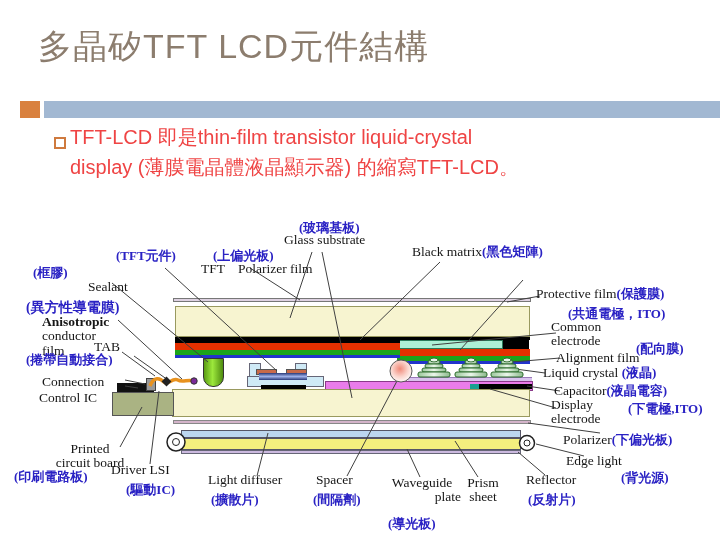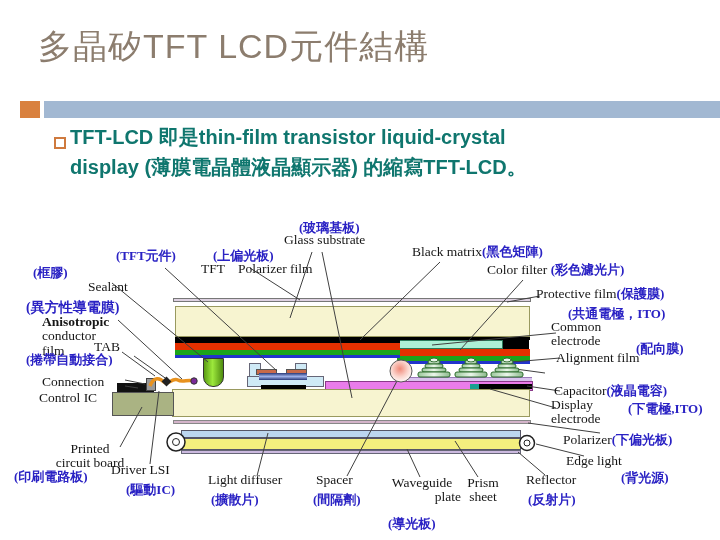--- a/index.html
+++ b/index.html
@@ -5,21 +5,21 @@
   html,body{margin:0;padding:0;background:#888;}
   #slide{position:relative;width:720px;height:540px;background:#ffffff;overflow:hidden;
          font-family:"Liberation Sans",sans-serif;}
   
   #title{position:absolute;left:38px;top:24px;font-size:34px;font-weight:400;
          color:#8c7d6e;letter-spacing:1px;white-space:nowrap;}
   #accent-orange{position:absolute;left:20px;top:101px;width:20px;height:17px;background:#d9813f;}
   #accent-bar{position:absolute;left:44px;top:101px;width:676px;height:17px;background:#a2b8d2;}
   #bullet-sq{position:absolute;left:54px;top:137px;width:8px;height:8px;
              border:2px solid #cf7a3e;background:#fff;}
-  .body-line{position:absolute;left:70px;font-size:20px;font-weight:bold;color:#0f766e;
+  .body-line{position:absolute;left:70px;font-size:20px;font-weight:normal;color:#ef4444;
              white-space:nowrap;}
   
   .shp{position:absolute;box-sizing:border-box;}
   
   .lbl{position:absolute;font-family:"Liberation Serif",serif;font-size:13.5px;color:#161616;
        white-space:nowrap;line-height:1.06;}
   .zh,.zh-lbl{font-family:"Liberation Serif",serif;font-weight:bold;color:#2a22c4;font-size:13px;}
   .zh-lbl{position:absolute;white-space:nowrap;line-height:1.06;}
   .ctr{text-align:center;}
   svg.overlay{position:absolute;left:0;top:0;width:720px;height:540px;pointer-events:none;}
@@ -150,21 +150,20 @@
       <path d="M150,386 C154,376 160,378 164,382 C168,386 172,377 178,380 C182,383 188,379 193,381" stroke="#e8921f" stroke-width="3.5" fill="none"></path>
       <rect x="163" y="378" width="7" height="7" transform="rotate(45 166.5 381.5)" fill="#222"></rect>
       <circle cx="194" cy="381" r="3.2" fill="#7a2a9a" stroke="#333"></circle>
     </g>
   </svg>
 
   <div class="zh-lbl" style="left:299px;top:221px;">(玻璃基板)</div>
   <div class="lbl" style="left:284px;top:233px;">Glass substrate</div>
 
   <div class="lbl" style="left:412px;top:245px;"><span>Black matrix</span><span class="zh">(黑色矩陣)</span></div>
-  <div class="lbl" style="left:487px;top:263px;"><span>Color filter</span> <span class="zh">(彩色濾光片)</span></div>
 
   <div class="zh-lbl" style="left:116px;top:249px;">(TFT元件)</div>
   <div class="lbl" style="left:201px;top:262px;">TFT</div>
   <div class="zh-lbl" style="left:213px;top:249px;">(上偏光板)</div>
   <div class="lbl" style="left:238px;top:262px;">Polarizer film</div>
 
   <div class="zh-lbl" style="left:33px;top:266px;">(框膠)</div>
   <div class="lbl" style="left:88px;top:280px;">Sealant</div>
 
   <div class="zh-lbl" style="left:26px;top:301px;font-size:14px;">(異方性導電膜)</div>
@@ -204,20 +203,21 @@
   <div class="zh-lbl" style="left:528px;top:493px;">(反射片)</div>
 
   <div class="lbl" style="left:536px;top:287px;"><span>Protective film</span><span class="zh">(保護膜)</span></div>
   <div class="zh-lbl" style="left:568px;top:307px;">(共通電極，ITO)</div>
   <div class="lbl" style="left:551px;top:320px;">
     <span style="display:block;">Common</span>
     <span style="display:block;">electrode</span>
   </div>
   <div class="zh-lbl" style="left:636px;top:342px;">(配向膜)</div>
   <div class="lbl" style="left:556px;top:351px;">Alignment film</div>
+  <div class="lbl" style="left:543px;top:366px;"><span>Liquid crystal</span> <span class="zh">(液晶)</span></div>
   <div class="lbl" style="left:546px;top:384px;margin-left:8px;"><span>Capacitor</span><span class="zh">(液晶電容)</span></div>
   <div class="lbl" style="left:551px;top:398px;">
     <span style="display:block;">Display</span>
     <span style="display:block;">electrode</span>
   </div>
   <div class="zh-lbl" style="left:628px;top:402px;">(下電極,ITO)</div>
   <div class="lbl" style="left:563px;top:433px;"><span>Polarizer</span><span class="zh">(下偏光板)</span></div>
   <div class="lbl" style="left:566px;top:454px;">Edge light</div>
   <div class="zh-lbl" style="left:621px;top:471px;">(背光源)</div>
 

